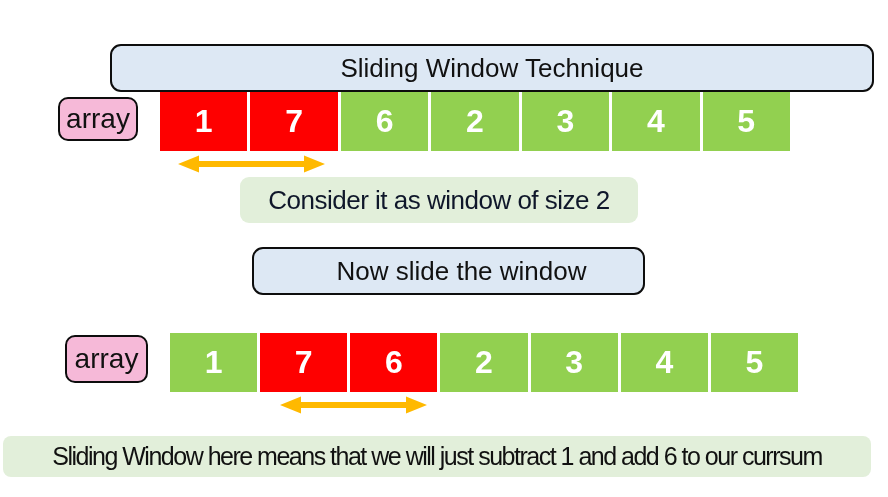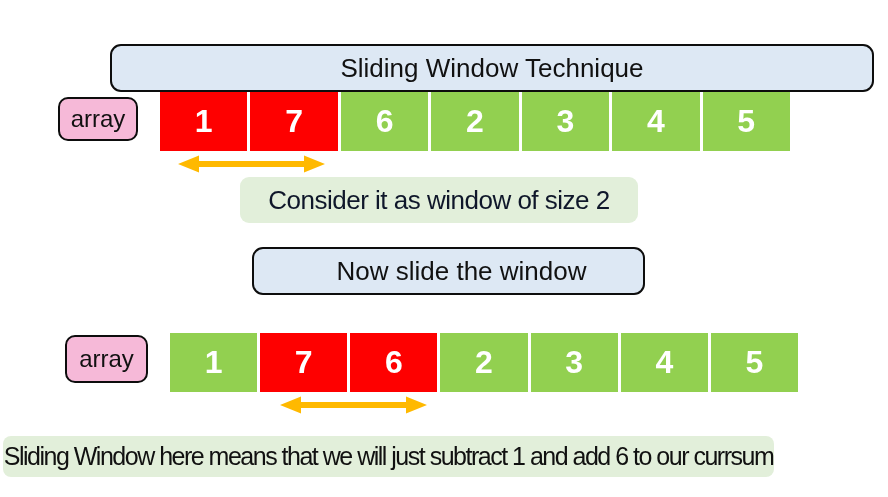--- a/index.html
+++ b/index.html
@@ -10,21 +10,21 @@
   .title-box {
     position:absolute; background:#dde8f4; border:2.5px solid #0d0d0d;
     border-radius:11px; display:flex; align-items:center; justify-content:center;
     font-size:26px; color:#111; box-sizing:border-box;
   }
   .t1 { left:110px; top:8px; width:764px; height:48px;margin-top:36px; }
   .t2 { left:252px; top:247px; width:393px; height:48px;padding-left:26px; }
   .pink-label {
     position:absolute; background:#f6b9d8; border:2.5px solid #0d0d0d;
     border-radius:10px; display:flex; align-items:center; justify-content:center;
-    font-size:24px; color:#111; box-sizing:border-box;
+    font-size:28px; color:#111; box-sizing:border-box;
   }
   .l1 { left:58px; top:97px; width:80px; height:44px; }
   .l2 { left:65px; top:335px; width:83px; height:48px; }
   .row {
     position:absolute; display:flex; gap:3px;
   }
   .r1 { left:160px; top:92px; width:630px; height:59px; }
   .r2 { left:170px; top:333px; width:628px; height:59px; }
   .cell {
     flex:1 1 0; display:flex; align-items:center; justify-content:center;
@@ -35,21 +35,21 @@
   .arrow { position:absolute; width:147px; height:20px; }
   .a1 { left:178px; top:154px; }
   .a2 { left:280px; top:395px; }
   .note-box {
     position:absolute; background:#e2efda; border-radius:9px;
     display:flex; align-items:center; justify-content:center;
     font-size:26px; letter-spacing:-0.5px; color:#0f172a;
   }
   .n1 { left:240px; top:177px; width:398px; height:46px; }
   .footer-box {
-    position:absolute; left:3px; top:436px; width:771px; height:41px;
+    position:absolute; left:3px; top:436px; width:868px; height:41px;
     background:#e2efda; border-radius:8px;
     display:flex; align-items:center; justify-content:center;
     font-size:25px; letter-spacing:-1.5px; color:#111; white-space:nowrap;
   }
 </style>
 </head>
 <body>
 
 <div class="canvas">
 

